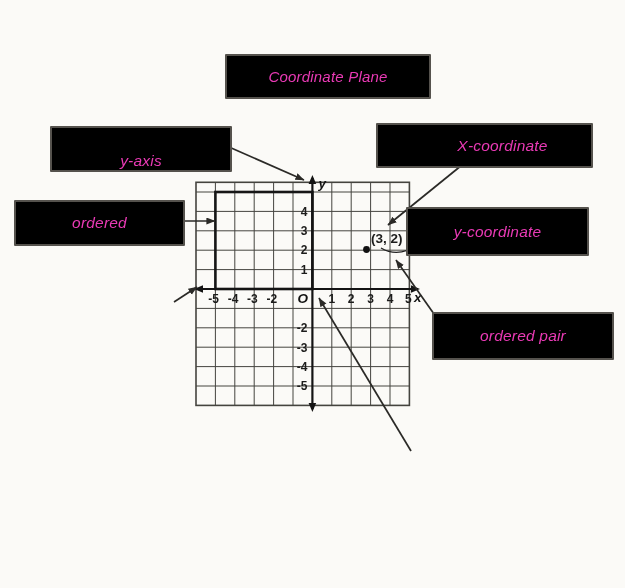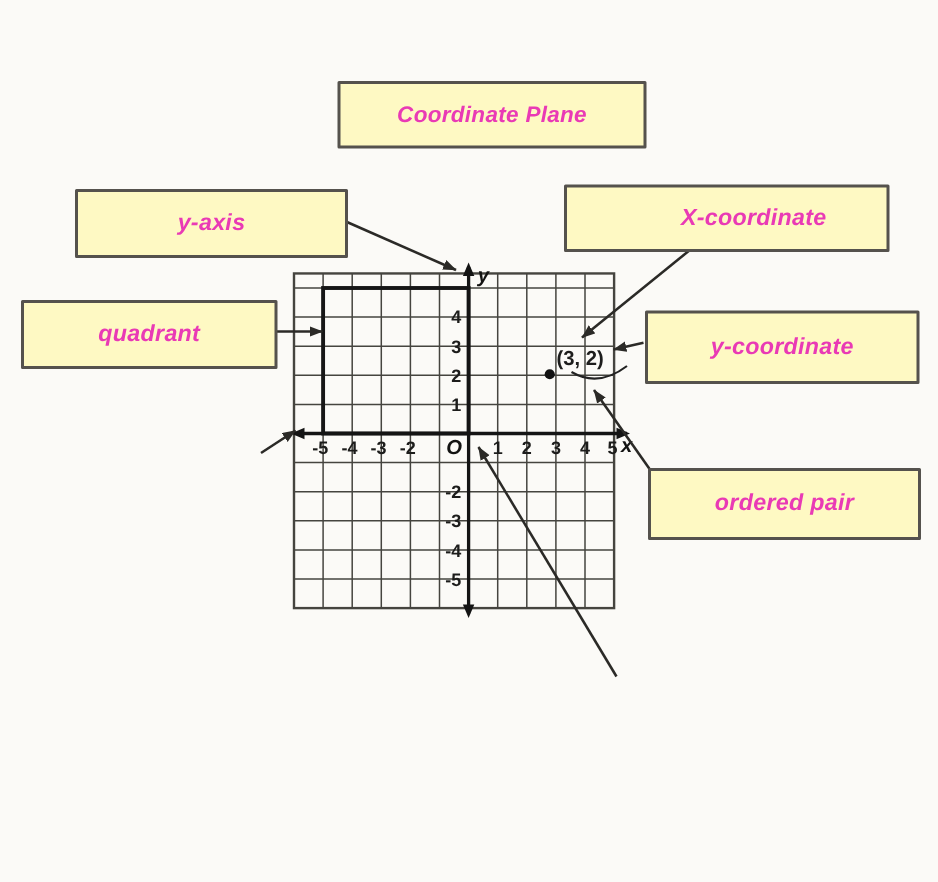--- a/index.html
+++ b/index.html
@@ -1,23 +1,23 @@
 <!DOCTYPE html>
 <html><head>
 <meta charset="utf-8">
 <style>
   html,body{margin:0;padding:0;background:#fbfaf7;}
   .stage{
     position:relative;width:625px;height:588px;overflow:hidden;
     background:#fbfaf7;font-family:"Liberation Sans",sans-serif;
   }
   .label-box{
-    position:absolute;background:#fef9c3;border:2px solid #55524d;border-radius:1px;
+    position:absolute;background:#000000;border:2px solid #55524d;border-radius:1px;
     display:flex;align-items:center;justify-content:center;
-    color:#e93ab5;font-weight:bold;font-style:italic;font-size:15.5px;
+    color:#e93ab5;font-weight:normal;font-style:italic;font-size:15.5px;
     letter-spacing:.2px;
   }
   #diagram-svg{position:absolute;left:0;top:0;}
   .gridline{stroke:#45443f;stroke-width:1;}
   .gridborder{fill:none;stroke:#45443f;stroke-width:1.6;}
   .axis{stroke:#141414;stroke-width:2.2;}
   .axishead{fill:#141414;}
   .arrow{stroke:#2b2a27;stroke-width:1.7;fill:none;}
   .ticktext{font-family:"Liberation Sans",sans-serif;font-size:12px;font-weight:600;fill:#1c1c1b;}
   .axisletter{font-family:"Liberation Sans",sans-serif;font-size:13.5px;font-weight:bold;font-style:italic;fill:#131312;}
@@ -104,33 +104,33 @@
       <line class="arrow" marker-end="url(#ah)" x1="174" y1="302" x2="197" y2="287"></line>
       <line class="arrow" marker-end="url(#ah)" x1="434" y1="314" x2="396" y2="260"></line>
       <line class="arrow" marker-end="url(#ah)" x1="411" y1="451" x2="319" y2="298"></line>
     </g>
   </svg>
 
   <div class="label-box" style="left:225px;top:54px;width:202px;height:41px;font-size:15px;">
     <span>Coordinate Plane</span>
   </div>
 
-  <div class="label-box" style="left:50px;top:126px;width:178px;height:42px;">
+  <div class="label-box" style="left:50px;top:126px;width:178px;height:42px;align-items:flex-end;">
     <span>y-axis</span>
   </div>
 
   <div class="label-box" style="left:376px;top:123px;width:177px;height:41px;padding-left:36px;">
     <span>X-coordinate</span>
   </div>
 
   <div class="label-box" style="left:14px;top:200px;width:167px;height:42px;">
-    <span>quadrant</span>
+    <span>ordered</span>
   </div>
 
-  <div class="label-box" style="left:430px;top:207px;width:179px;height:45px;">
+  <div class="label-box" style="left:406px;top:207px;width:179px;height:45px;">
     <span>y-coordinate</span>
   </div>
 
 
   <div class="label-box" style="left:432px;top:312px;width:178px;height:44px;">
     <span>ordered pair</span>
   </div>
 
 
 </div>

